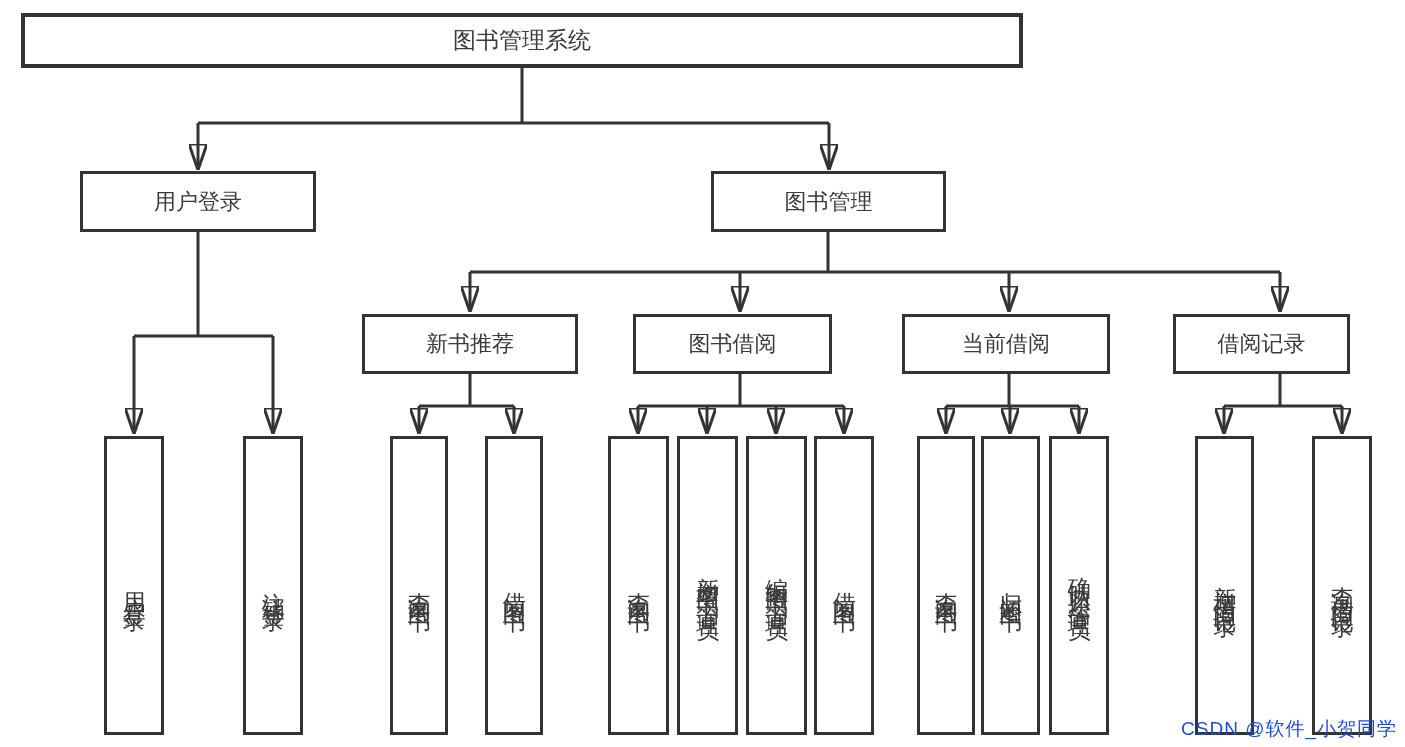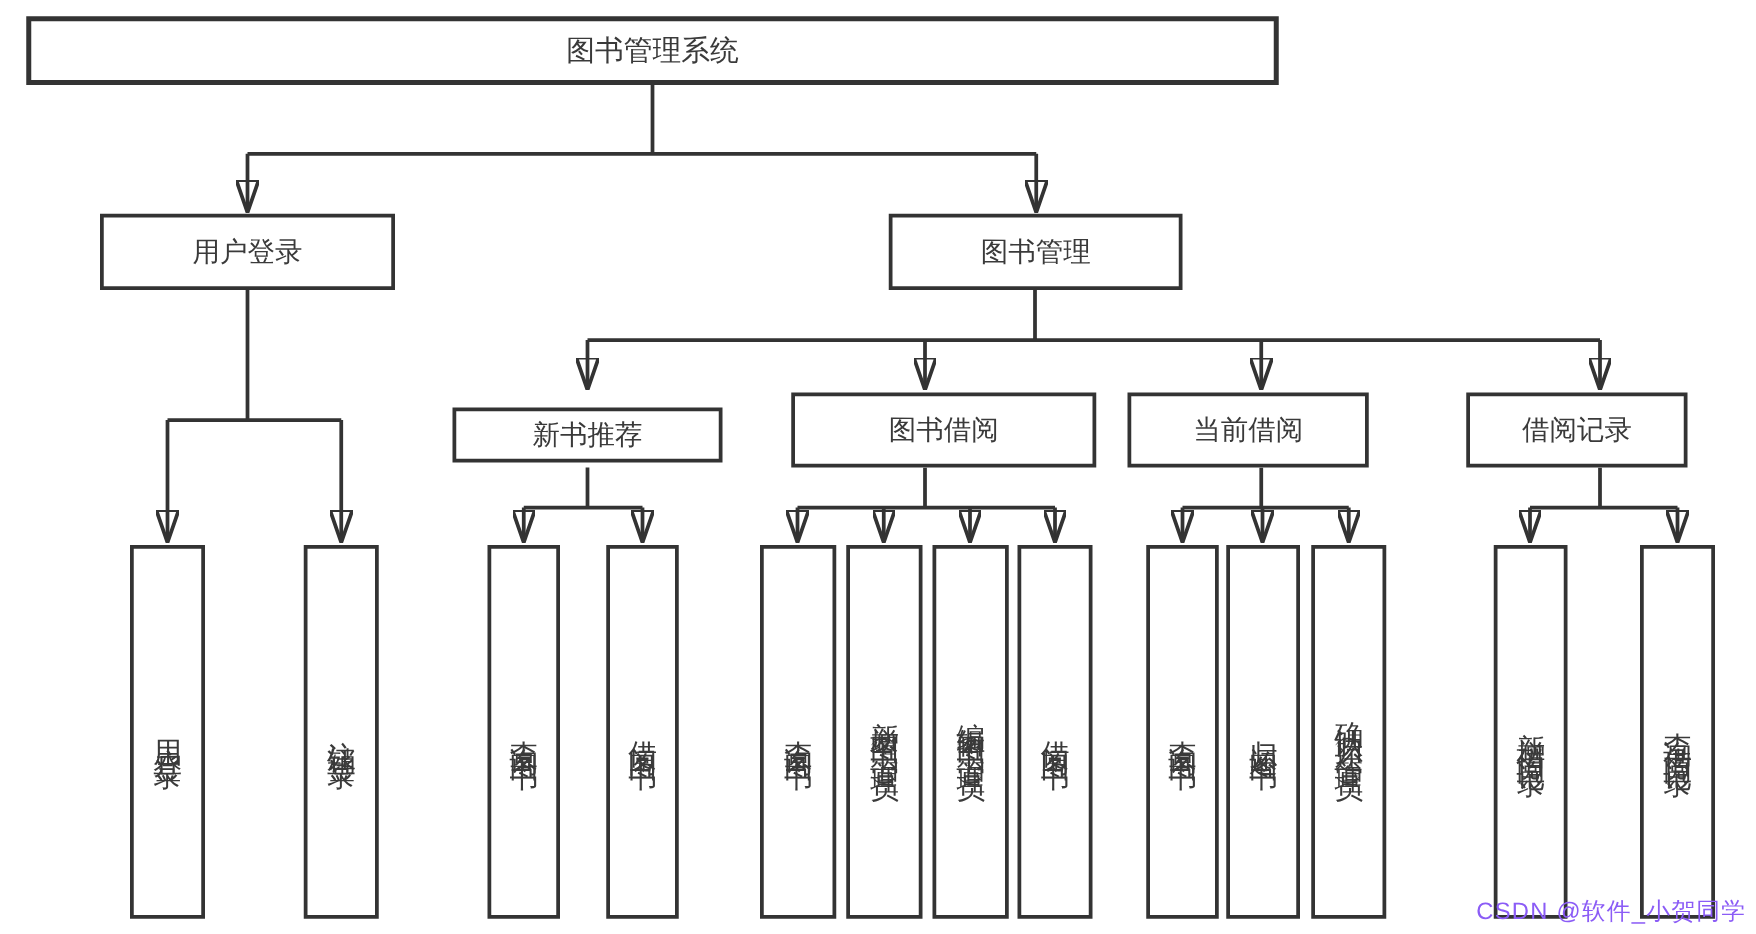--- a/index.html
+++ b/index.html
@@ -45,21 +45,21 @@
     letter-spacing: 6px;
     line-height: 1.1;
     white-space: nowrap;
   }
   .watermark {
     position: absolute;
     right: 8px;
     top: 716px;
     font-size: 19px;
     letter-spacing: 1px;
-    color: #8b5cf6;
+    color: #1d4ed8;
     z-index: 5;
     white-space: nowrap;
   }
 </style>
 </head>
 <body>
 
 <div class="canvas">
 
   <svg class="wires" width="1405" height="747" viewBox="0 0 1405 747" xmlns="http://www.w3.org/2000/svg">
@@ -121,27 +121,27 @@
     <span>图书管理系统</span>
   </div>
 
   <div class="box hbox" style="left:80px; top:171px; width:236px; height:61px;">
     <span>用户登录</span>
   </div>
   <div class="box hbox" style="left:711px; top:171px; width:235px; height:61px;justify-content:center;">
     <span>图书管理</span>
   </div>
 
-  <div class="box hbox" style="left:362px; top:314px; width:216px; height:44px;margin-top:12px;">
+  <div class="box hbox" style="left:362px; top:314px; width:216px; height:60px;">
     <span>新书推荐</span>
   </div>
-  <div class="box hbox" style="left:633px; top:314px; width:244px; height:60px;">
+  <div class="box hbox" style="left:633px; top:314px; width:199px; height:60px;">
     <span>图书借阅</span>
   </div>
-  <div class="box hbox" style="left:902px; top:314px; width:193px; height:60px;font-family:Liberation Serif, serif;">
+  <div class="box hbox" style="left:902px; top:314px; width:208px; height:60px;font-family:Liberation Serif, serif;">
     <span>当前借阅</span>
   </div>
   <div class="box hbox" style="left:1173px; top:314px; width:177px; height:60px;">
     <span>借阅记录</span>
   </div>
 
   <div class="box vbox" style="left:104px; top:436px; width:60px; height:299px;">
     <span class="vlabel">用户登录</span>
   </div>
   <div class="box vbox" style="left:243px; top:436px; width:60px; height:299px;">

